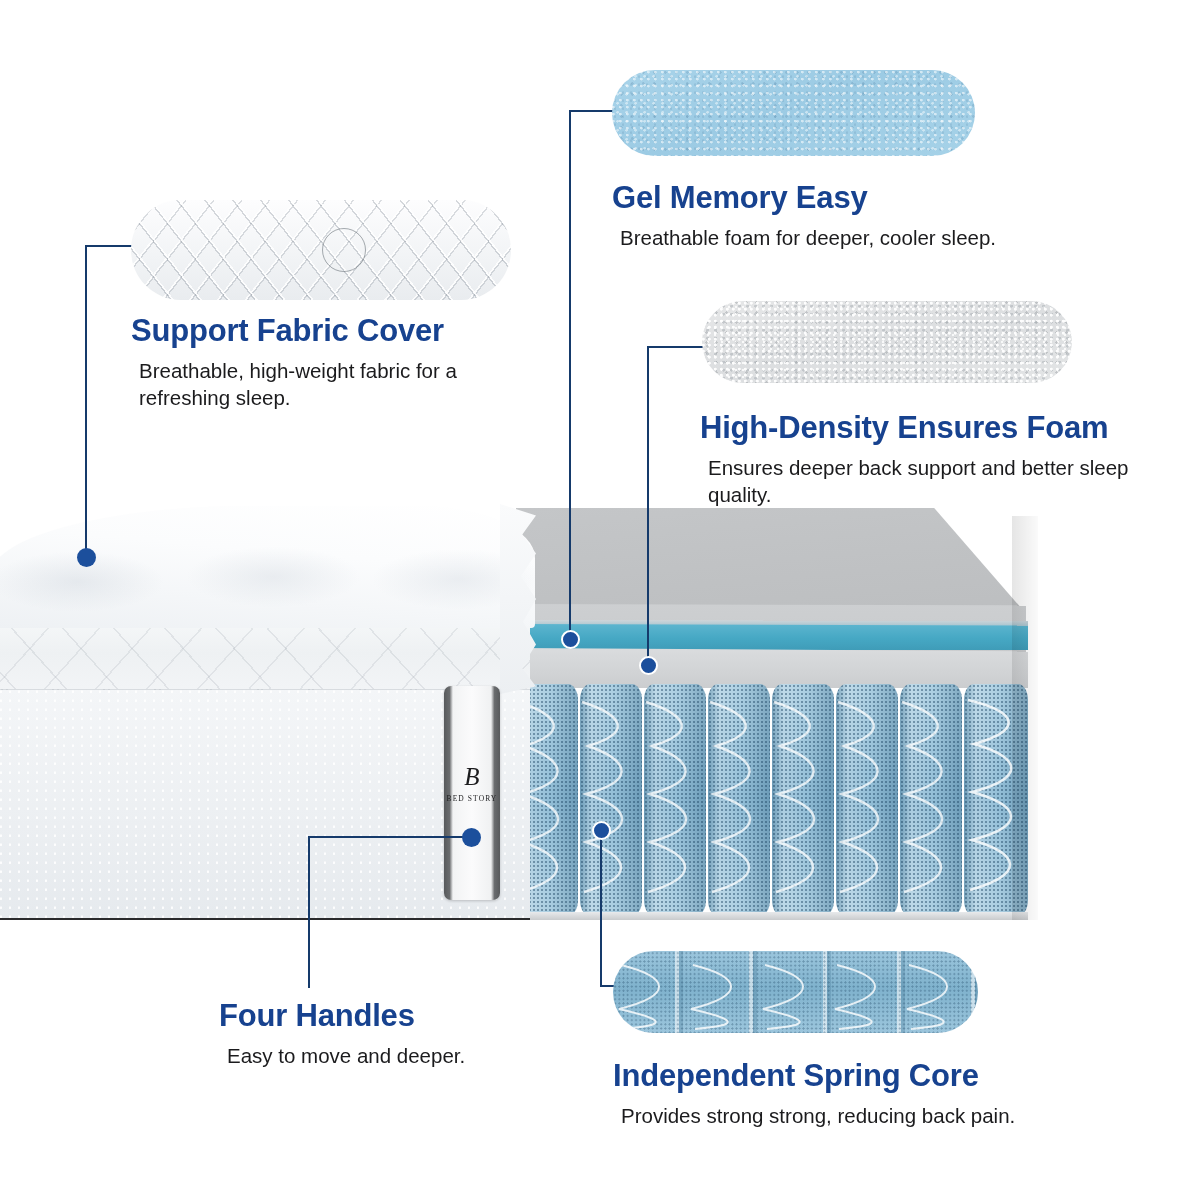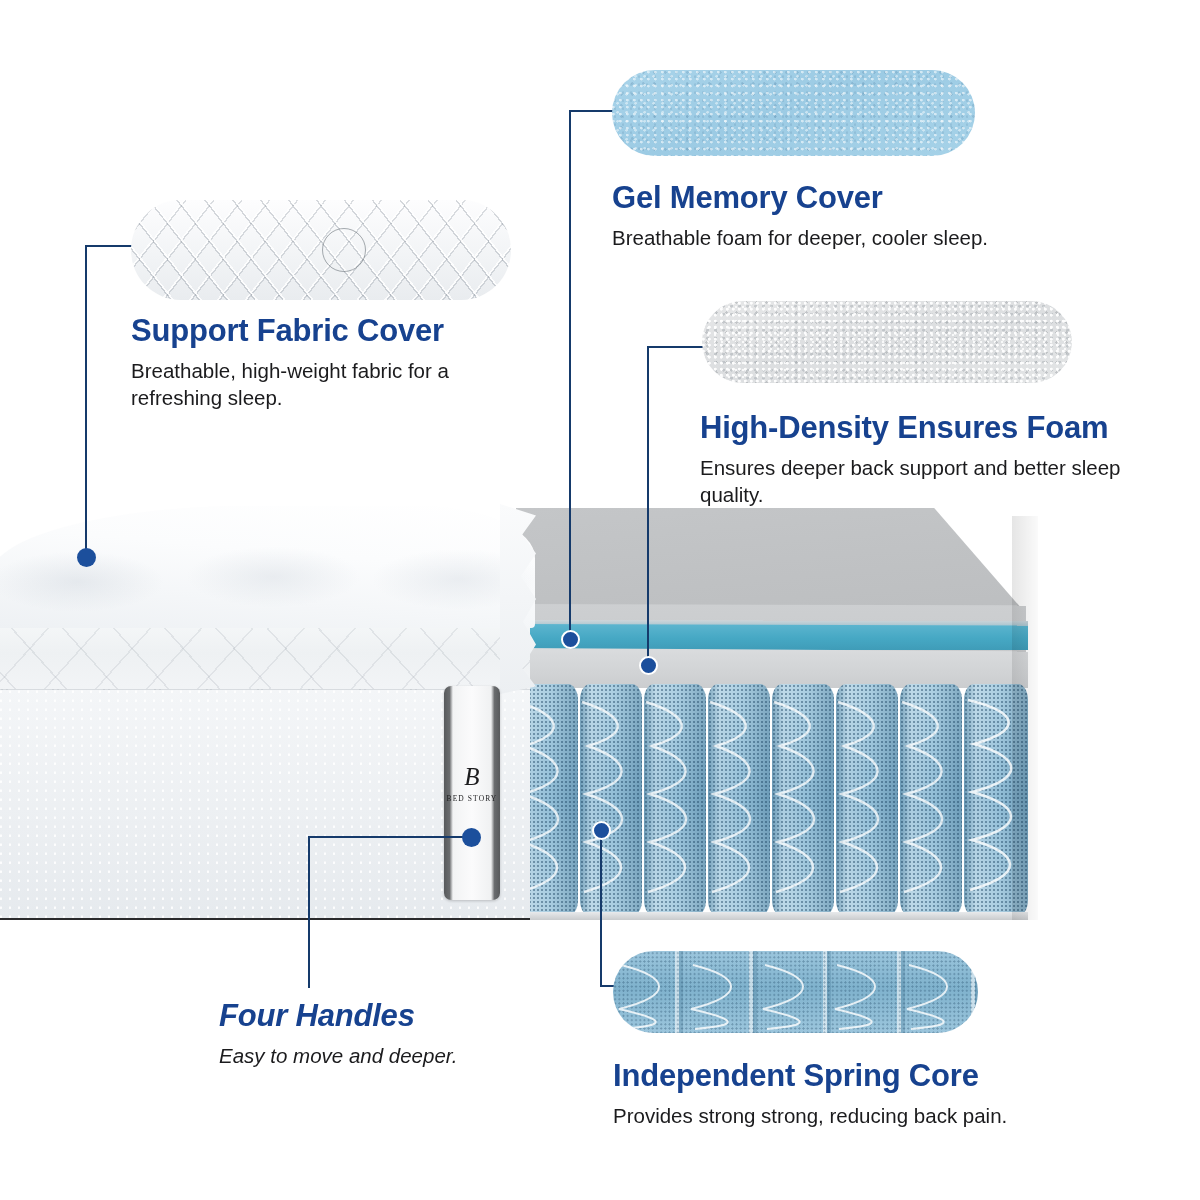--- a/index.html
+++ b/index.html
@@ -24,21 +24,21 @@
     font-size: 31px;
     letter-spacing: -0.2px;
     line-height: 1.05;
     white-space: nowrap;
     margin: 0 0 9px 0;
   }
   .callout-desc {
     color: #1b1b1d;
     font-size: 20.5px;
     line-height: 1.32;
-    margin: 0;
+    margin: 8px;
   }
 
   
   .swatch {
     position: absolute;
     border-radius: 999px;
     overflow: hidden;
     background: #dfe3e6;
   }
 
@@ -377,30 +377,30 @@
       <path d="M296 14 C 344 26, 350 44, 294 58 C 338 68, 346 74, 298 78" fill="none" stroke="#ffffff" stroke-opacity=".8" stroke-width="2"></path>
     </svg>
   </div>
 
   <div class="callout" style="left:131px; top:315px; width:390px;">
     <p class="callout-title">Support Fabric Cover</p>
     <p class="callout-desc">Breathable, high-weight fabric for a refreshing sleep.</p>
   </div>
 
   <div class="callout" style="left:612px; top:182px; width:470px;">
-    <p class="callout-title">Gel Memory Cover</p>
+    <p class="callout-title">Gel Memory Easy</p>
     <p class="callout-desc">Breathable foam for deeper, cooler sleep.</p>
   </div>
 
   <div class="callout" style="left:700px; top:412px; width:460px;">
     <p class="callout-title">High-Density Ensures Foam</p>
     <p class="callout-desc">Ensures deeper back support and better sleep quality.</p>
   </div>
 
-  <div class="callout" style="left:219px; top:1000px; width:330px;font-style:italic;">
+  <div class="callout" style="left:219px; top:1000px; width:330px;">
     <p class="callout-title">Four Handles</p>
     <p class="callout-desc">Easy to move and deeper.</p>
   </div>
 
   <div class="callout" style="left:613px; top:1060px; width:500px;">
     <p class="callout-title">Independent Spring Core</p>
     <p class="callout-desc">Provides strong strong, reducing back pain.</p>
   </div>
 
 </div>

